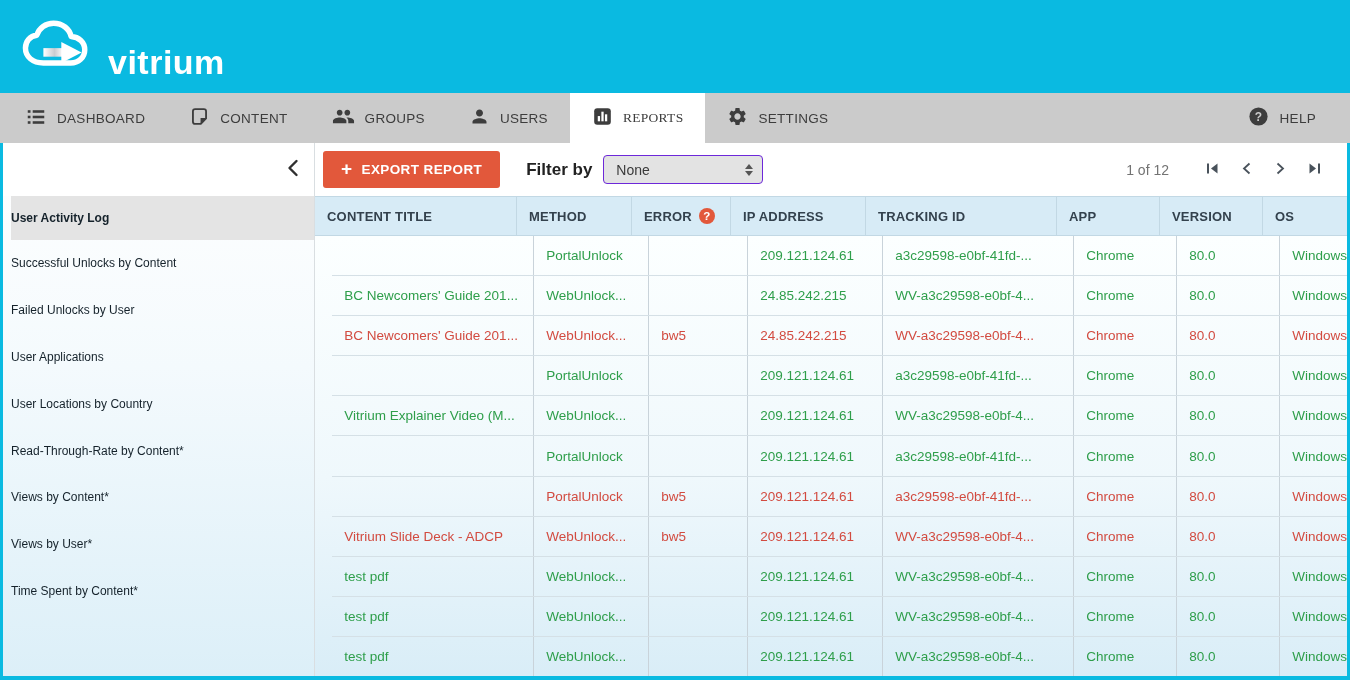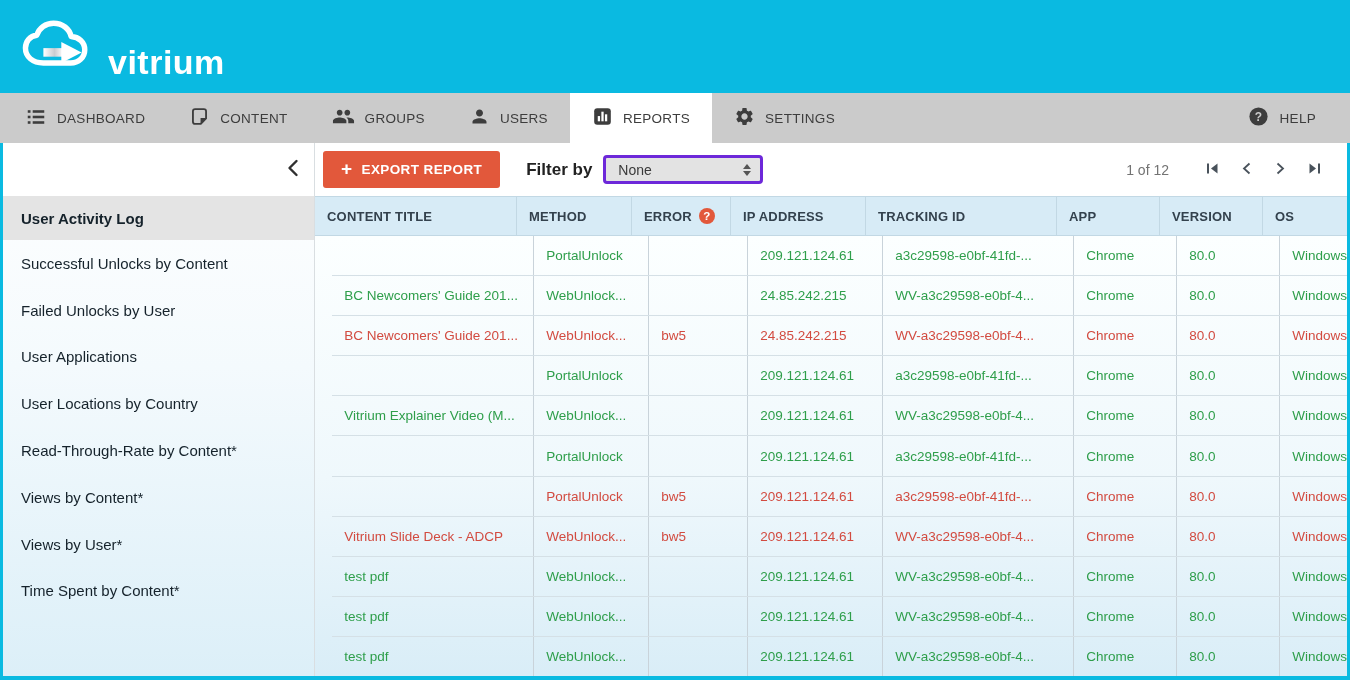--- a/index.html
+++ b/index.html
@@ -10,42 +10,42 @@
 
   
   .topbar { height: 93px; background: #0ABAE1; display: flex; align-items: center; padding-left: 20px; flex: none; }
   .logo { display: flex; align-items: center; gap: 10px; }
   .logo-text { color: #fff; font-size: 34px; font-weight: bold; letter-spacing: 0.5px; line-height: 1; padding-bottom: 6px; margin-top: 37px; }
 
   
   .navbar { height: 50px; background: #CBCBCB; display: flex; align-items: stretch; flex: none; }
   .nav-item { display: flex; align-items: center; gap: 10px; padding: 0 22px; font-size: 13.5px; color: #3D3D3D; cursor: pointer; letter-spacing: 0.3px; }
   .nav-item:first-child { margin-left: 3px; }
-  .nav-item.active { background: #fff; }
+  .nav-item.active { background: #fff; font-family: Liberation Serif, serif; }
   .nav-item svg { flex: none; }
   .nav-help { margin-left: auto; margin-right: 12px; }
 
   
   .content { flex: 1; display: flex; border-left: 3px solid #0ABAE1; border-right: 3px solid #0ABAE1; border-bottom: 4px solid #0ABAE1; background: #fff; min-height: 0; }
 
   
   .sidebar { width: 312px; flex: none; display: flex; flex-direction: column; border-right: 1px solid #D9DEE1; background: linear-gradient(180deg, #FFFFFF 0%, #F4FAFD 42%, #DCEFF8 100%); }
   .sidebar-top { height: 53px; flex: none; background: #FFFFFF; display: flex; align-items: center; justify-content: flex-end; padding-right: 9px; }
   .collapse-btn { background: none; border: none; cursor: pointer; width: 26px; height: 26px; display: flex; align-items: center; justify-content: center; }
-  .side-item { height: 46.8px; flex: none; display: flex; align-items: center; padding-left: 18px; font-size: 15px; color: #15222B; cursor: pointer; }
+  .side-item { height: 46.8px; flex: none; display: flex; align-items: center; padding-left: 0; font-size: 12px; color: #15222B; cursor: pointer; margin-left: 8px; }
   .side-item.active { background: #E4E4E4; font-weight: bold; height: 44px; }
 
   
   .main { flex: 1; display: flex; flex-direction: column; min-width: 0; }
 
   .toolbar { height: 53px; flex: none; background: #fff; display: flex; align-items: center; padding: 0 16px 0 8px; }
   .export-btn { background: #E2583B; color: #fff; border: none; border-radius: 3px; height: 37px; padding: 0 18px; font-family: inherit; font-size: 13.5px; font-weight: bold; letter-spacing: 0.4px; display: flex; align-items: center; gap: 9px; cursor: pointer; }
   .export-plus { font-size: 19px; font-weight: bold; line-height: 1; padding-bottom: 2px; }
   .filter-label { margin-left: 26px; font-size: 17px; font-weight: bold; color: #222; }
-  .filter-select { margin-left: 11px; width: 160px; height: 29px; background: #E3E3E3; border: 3px solid #6d28d9; border-radius: 4px; display: flex; align-items: center; padding: 0 9px 0 12px; font-size: 14px; color: #3A3A3A; cursor: pointer; }
+  .filter-select { margin-left: 11px; width: 160px; height: 29px; background: #E3E3E3; border: 1px solid #6d28d9; border-radius: 4px; display: flex; align-items: center; padding: 0 9px 0 12px; font-size: 14px; color: #3A3A3A; cursor: pointer; }
   .select-arrows { margin-left: auto; display: flex; flex-direction: column; gap: 2px; }
   .select-arrows i { display: block; width: 0; height: 0; border-left: 4px solid transparent; border-right: 4px solid transparent; }
   .arrow-up { border-bottom: 5px solid #555; }
   .arrow-down { border-top: 5px solid #555; }
 
   .pager { margin-left: auto; display: flex; align-items: center; }
   .page-text { font-size: 14px; color: #737373; margin-right: 26px; }
   .pg-btn { width: 34px; height: 30px; background: none; border: none; display: flex; align-items: center; justify-content: center; cursor: pointer; }
 
   

